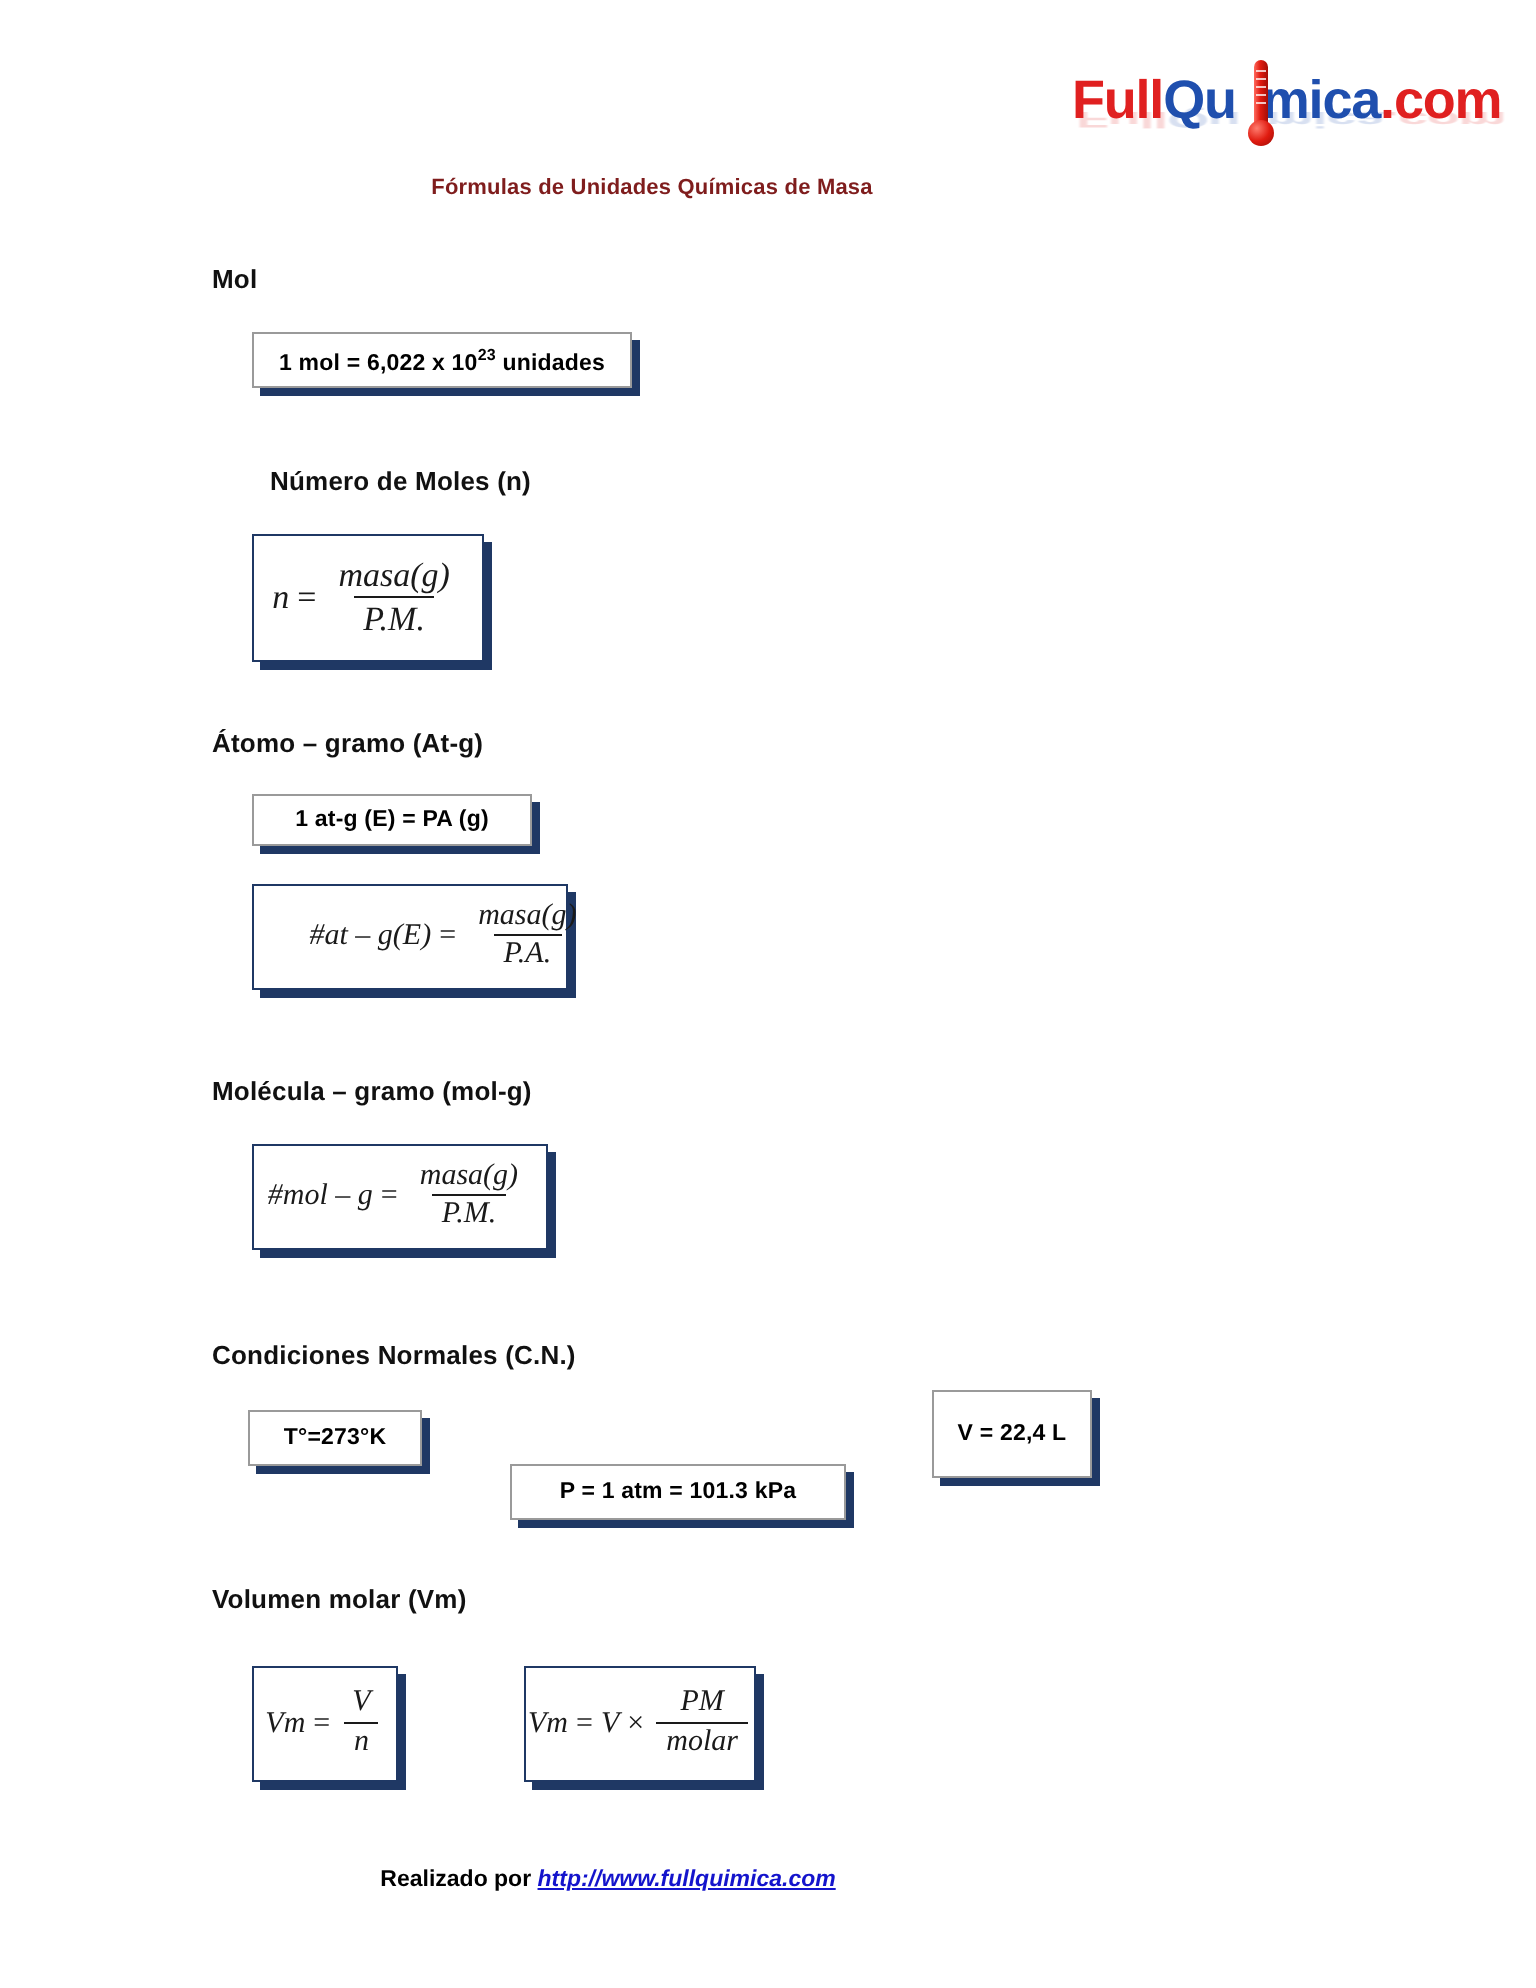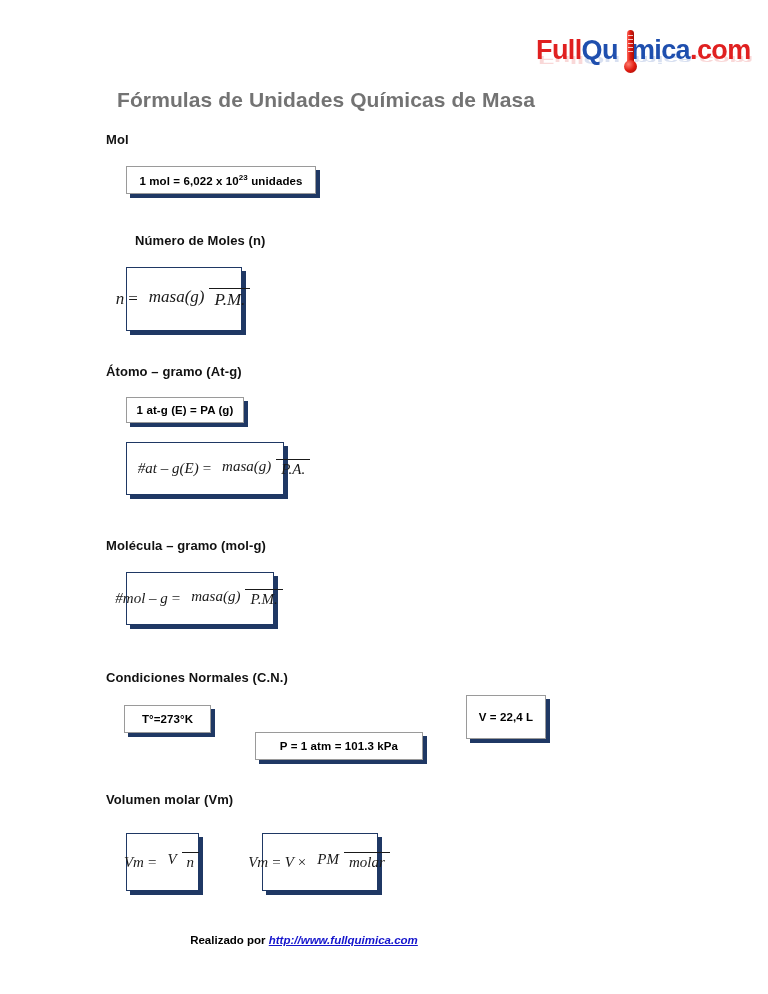--- a/index.html
+++ b/index.html
@@ -98,23 +98,23 @@
     background: radial-gradient(circle at 34% 32%, #ff7c6e 0%, #e01b10 52%, #980a04 100%);
   }
 
   
   .doc-title {
     position: absolute;
     top: 88px;
     left: 0;
     width: 652px;
     text-align: center;
-    font-size: 21px;
-    font-weight: bold;
-    color: #737373;
+    font-size: 11px;
+    font-weight: bold;
+    color: #7f1d1d;
     letter-spacing: 0.1px;
   }
 
   
   .section-head {
     position: absolute;
     left: 106px;
     font-size: 13px;
     font-weight: bold;
     color: #111111;
@@ -159,22 +159,22 @@
     align-items: center;
     white-space: nowrap;
     line-height: 1;
   }
   .math .op {
     font-style: normal;
     margin: 0 4px;
   }
   .frac {
     display: inline-flex;
-    flex-direction: row;
-    align-items: flex-start;
+    flex-direction: column;
+    align-items: center;
     vertical-align: middle;
     margin: 0 2px;
   }
   .frac .num {
     padding: 0 5px 1px 5px;
     line-height: 1.05;
   }
   .frac .den {
     padding: 1px 5px 0 5px;
     border-top: 1.3px solid #1a1a1a;
@@ -236,21 +236,21 @@
       <span>n</span>
       <span class="op">=</span>
       <span class="frac">
         <span class="num">masa(g)</span>
         <span class="den">P.M.</span>
       </span>
     </span>
   </div>
 
   <div class="section-head" style="top:364px;">Átomo – gramo (At-g)</div>
-  <div class="fbox" style="top:397px; left:126px; width:118px; height:26px;">
+  <div class="fbox" style="top:397px; left:126px; width:140px; height:26px;">
     <span class="plain">1 at-g (E) = PA (g)</span>
   </div>
   <div class="fbox strong" style="top:442px; left:126px; width:158px; height:53px;padding-left:40px;">
     <span class="math" style="font-size:15px;">
       <span>#at – g(E)</span>
       <span class="op">=</span>
       <span class="frac">
         <span class="num">masa(g)</span>
         <span class="den">P.A.</span>
       </span>

